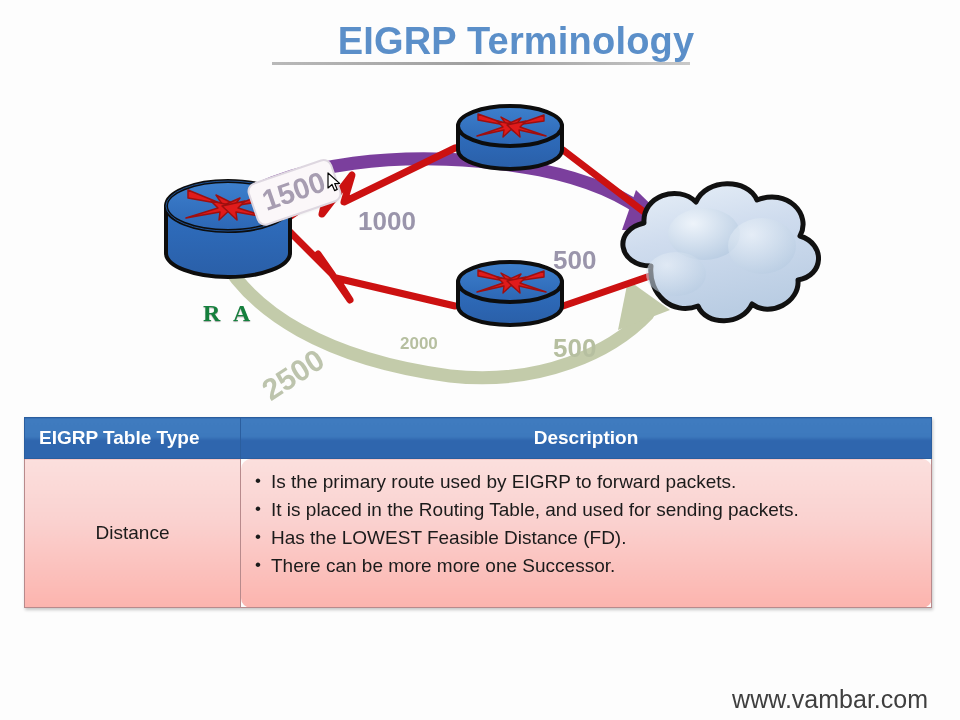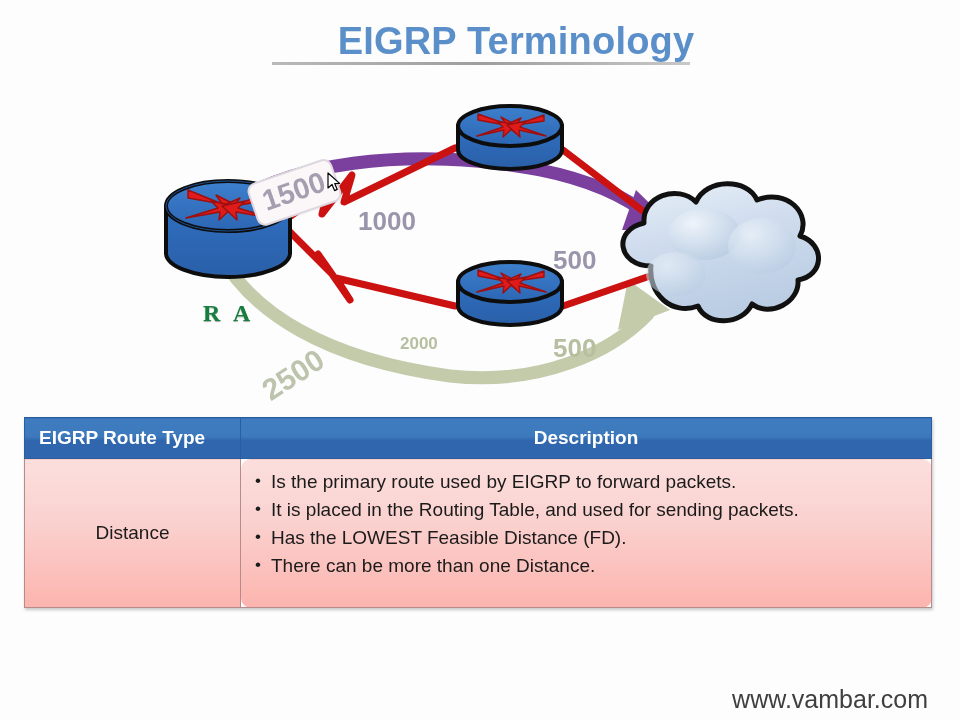--- a/index.html
+++ b/index.html
@@ -292,33 +292,33 @@
 
   <div id="label-1500-box">
     <span id="label-1500">1500</span>
   </div>
   <div id="label-2500">2500</div>
 </div>
 
 <table id="route-table">
   <thead>
     <tr>
-      <th class="col-type">EIGRP Route Type</th>
+      <th class="col-type">EIGRP Table Type</th>
       <th class="col-desc">Description</th>
     </tr>
   </thead>
   <tbody>
     <tr>
       <td class="cell-type">Distance</td>
       <td class="cell-desc">
         <ul class="bullets">
           <li>Is the primary route used by EIGRP to forward packets.</li>
           <li>It is placed in the Routing Table, and used for sending packets.</li>
           <li>Has the LOWEST Feasible Distance (FD).</li>
-          <li>There can be more than one Distance.</li>
+          <li>There can be more more one Successor.</li>
         </ul>
       </td>
     </tr>
   </tbody>
 </table>
 
 <div id="footer">www.vambar.com</div>
 
 <svg id="mouse-cursor" viewBox="0 0 16 22">
   <path d="M1 1 L1 16 L5 12.5 L7.6 18.6 L10.2 17.4 L7.7 11.6 L12.6 11.4 Z" fill="#ffffff" stroke="#000000" stroke-width="1.2" stroke-linejoin="round"></path>

